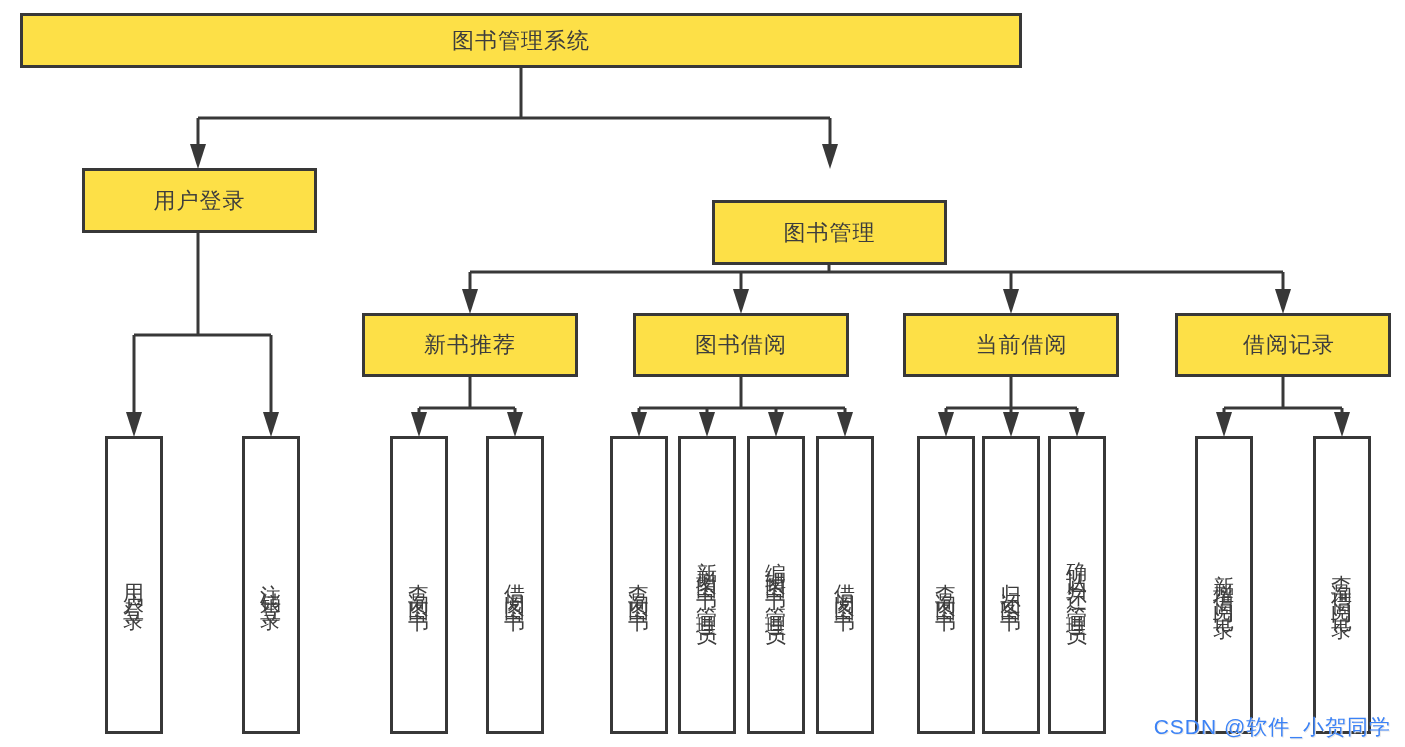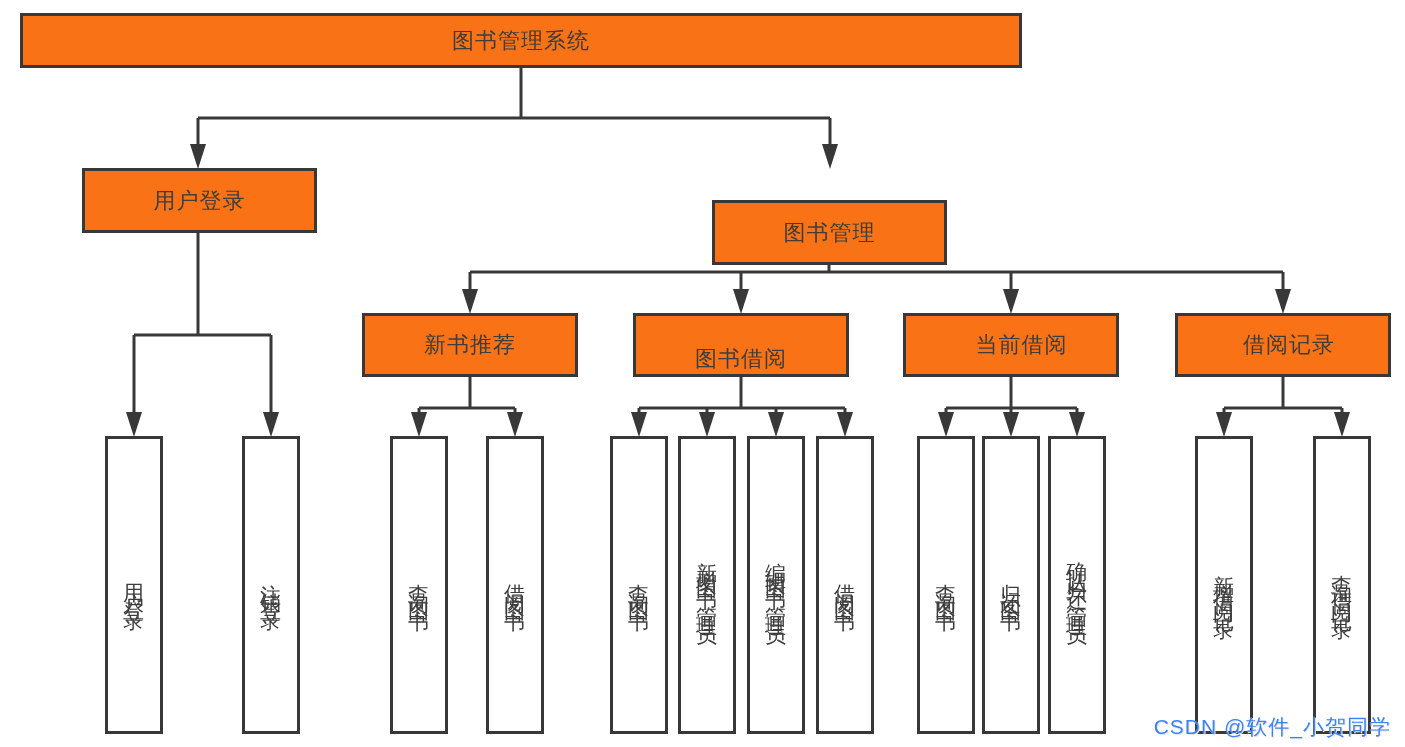--- a/index.html
+++ b/index.html
@@ -17,21 +17,21 @@
   }
   #wires {
     position: absolute;
     left: 0;
     top: 0;
     pointer-events: none;
   }
   .hbox {
     position: absolute;
     box-sizing: border-box;
-    background: #f97316;
+    background: #fde047;
     border: 3px solid #383838;
     display: flex;
     align-items: center;
     justify-content: center;
     font-size: 22px;
     letter-spacing: 1px;
     color: #3d3d3d;
   }
   .vbox {
     position: absolute;
@@ -140,21 +140,21 @@
   <div class="hbox" style="left:82px; top:168px; width:235px; height:65px;">
     <span>用户登录</span>
   </div>
   <div class="hbox" style="left:712px; top:168px; width:235px; height:65px;margin-top:32px;">
     <span>图书管理</span>
   </div>
 
   <div class="hbox" style="left:362px; top:313px; width:216px; height:64px;">
     <span>新书推荐</span>
   </div>
-  <div class="hbox" style="left:633px; top:313px; width:216px; height:64px;align-items:flex-end;">
+  <div class="hbox" style="left:633px; top:313px; width:216px; height:64px;">
     <span>图书借阅</span>
   </div>
   <div class="hbox" style="left:903px; top:313px; width:216px; height:64px;padding-left:21px;">
     <span>当前借阅</span>
   </div>
   <div class="hbox" style="left:1175px; top:313px; width:216px; height:64px;padding-left:12px;">
     <span>借阅记录</span>
   </div>
 
   <div class="vbox" style="left:105px; top:436px; width:58px; height:298px;">

